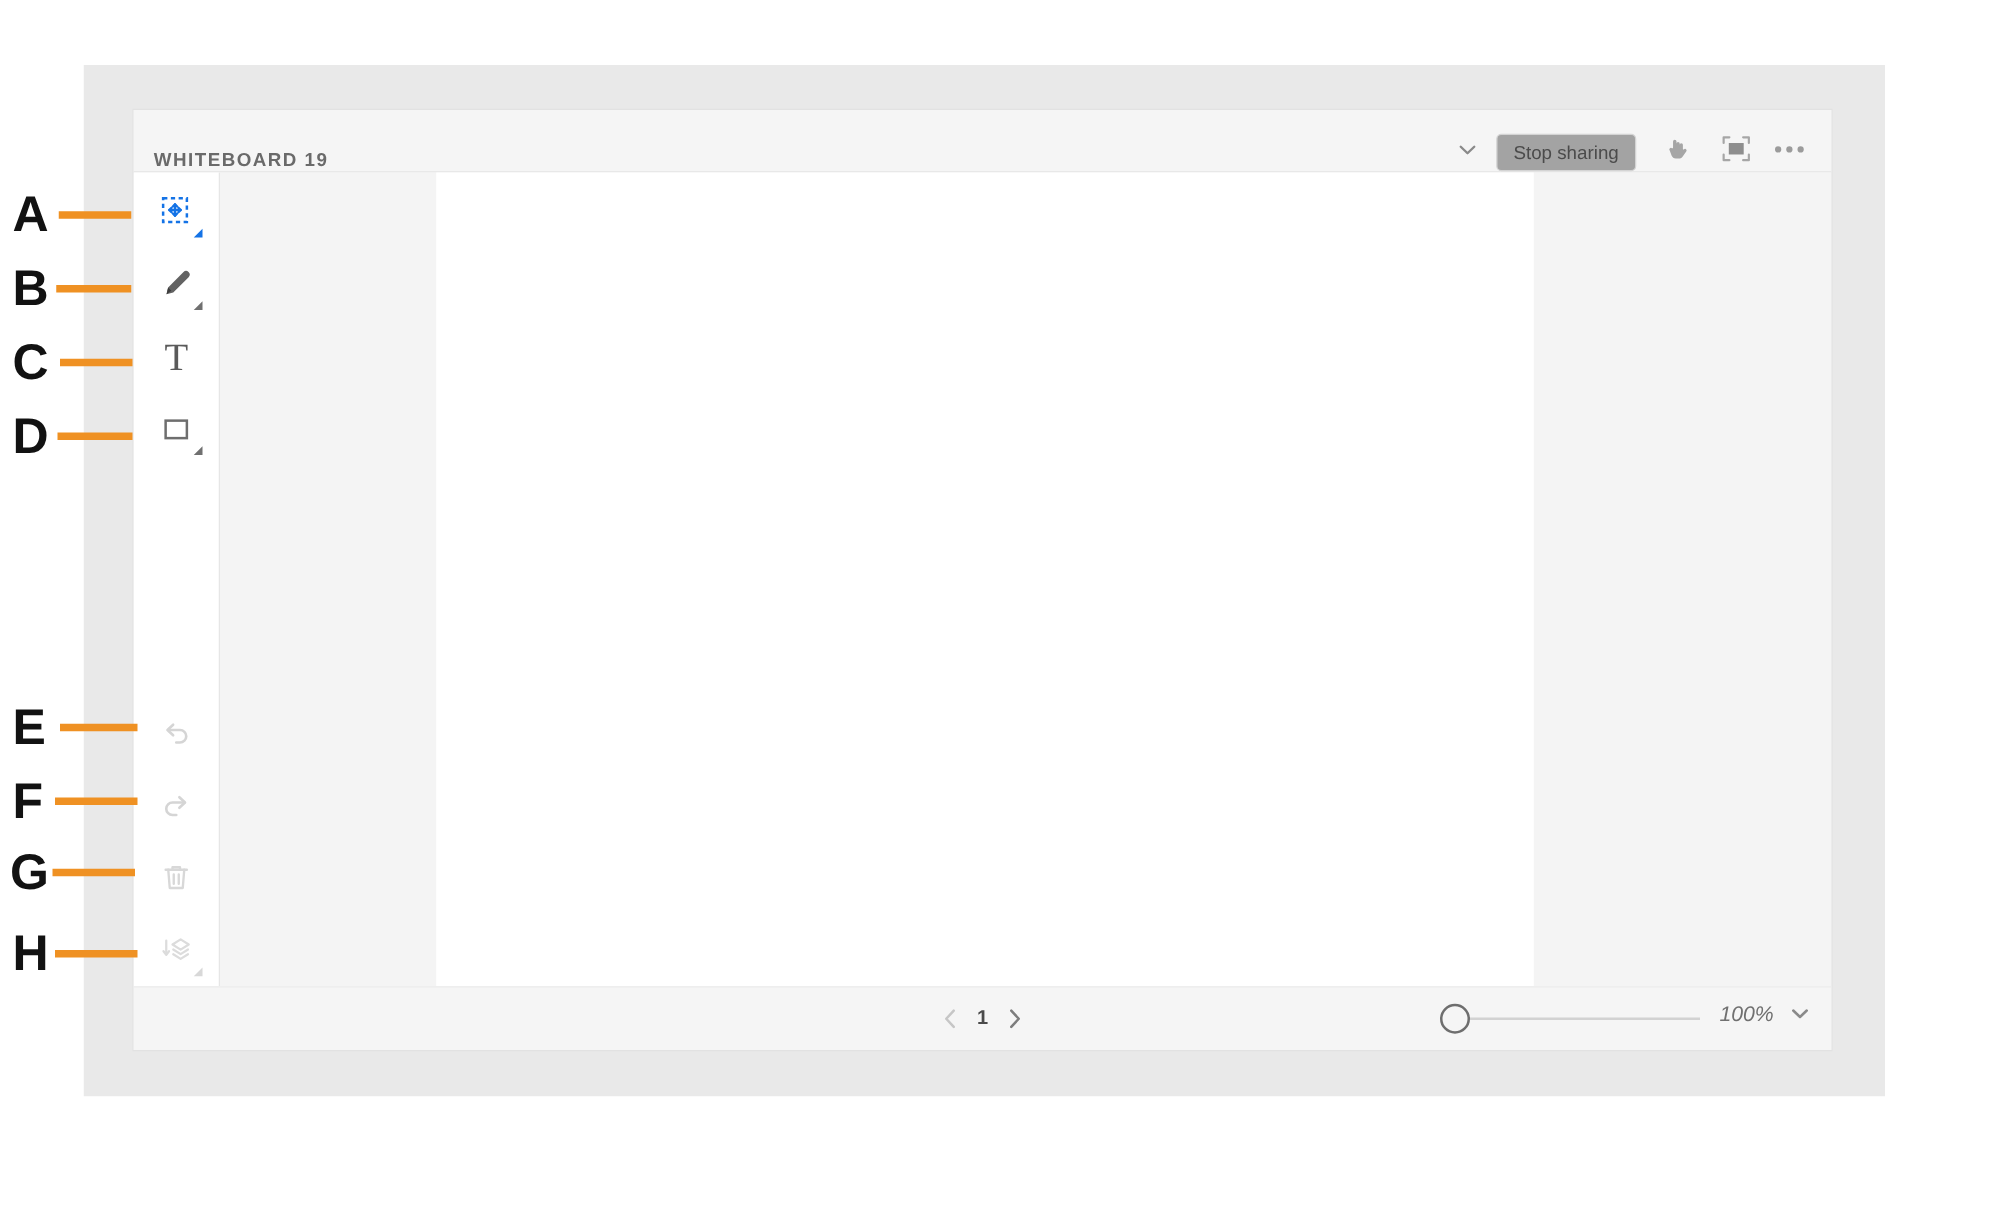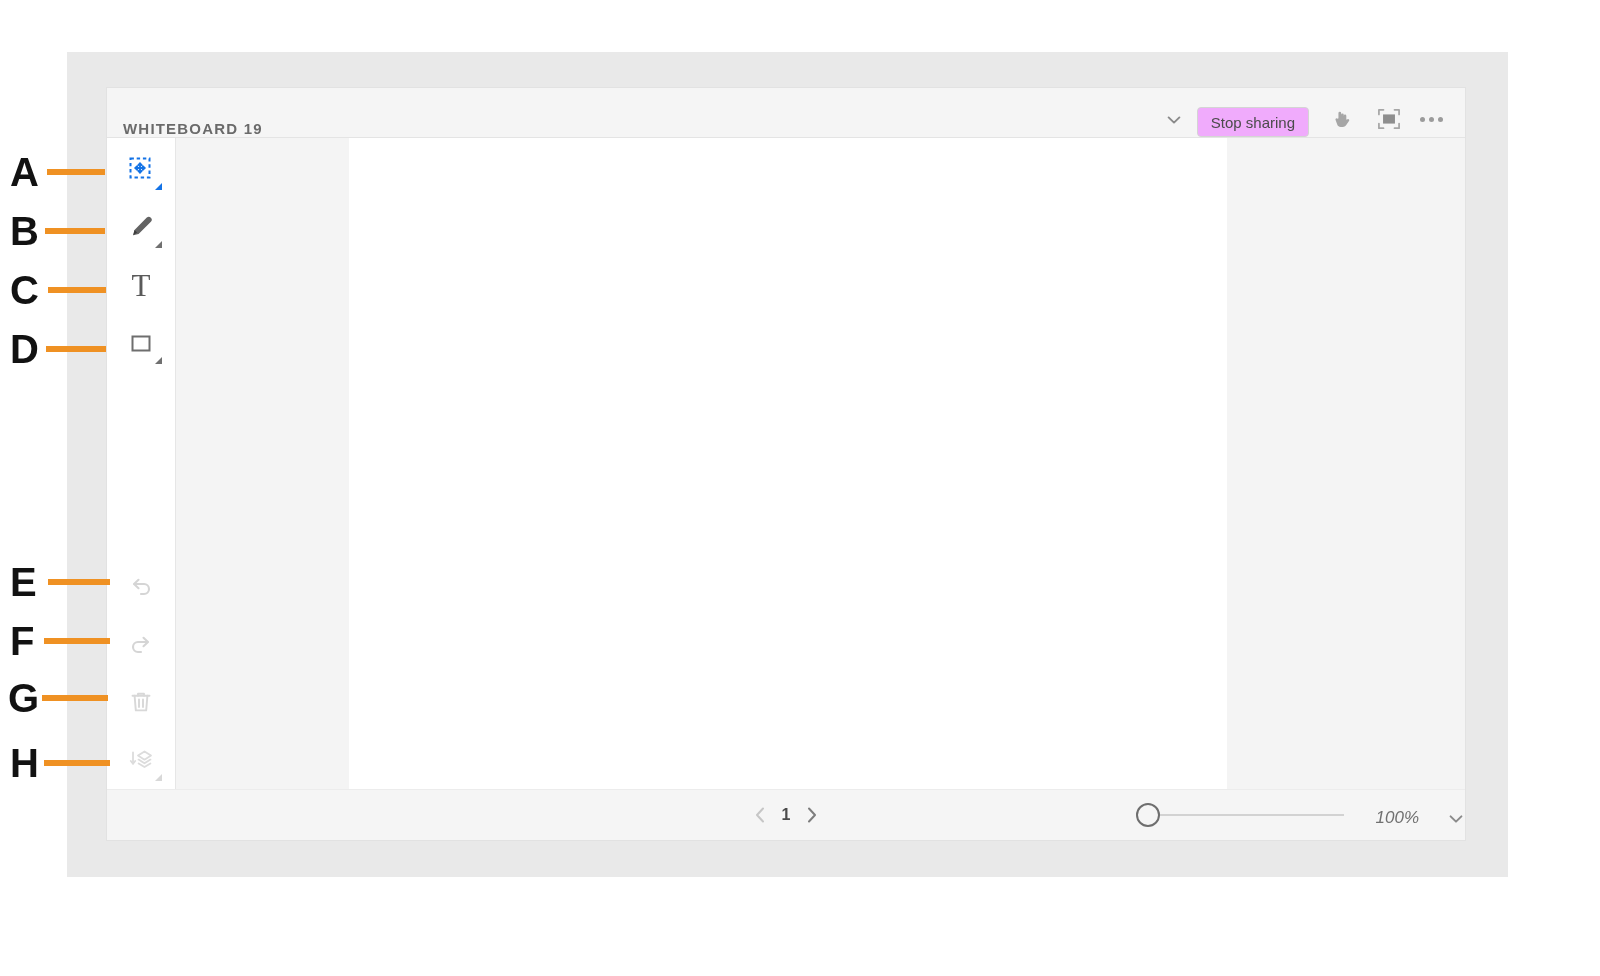--- a/index.html
+++ b/index.html
@@ -70,21 +70,21 @@
   }
   #title-chevron {
     width: 34px; height: 34px;
     margin-right: 6px;
   }
   #stop-sharing-button {
     height: 30px;
     padding: 0 13px;
     border: 1px solid #d4d4d4;
     border-radius: 4px;
-    background: #f0abfc;
+    background: #a3a3a3;
     color: #4b4b4b;
     font-size: 15px;
     font-family: "Liberation Sans", sans-serif;
     cursor: pointer;
     display: flex;
     align-items: center;
     white-space: nowrap;
     margin-top: 20px;
   }
   #pointer-tool-button { width: 40px; height: 36px; margin-left: 12px; }
@@ -185,24 +185,24 @@
     font-size: 16px;
     color: #4a4a4a;
     font-weight: 600;
     min-width: 10px;
     text-align: center;
   }
   .nav-arrow { cursor: pointer; display: flex; align-items: center; }
 
   #zoom-controls {
     position: absolute;
-    right: 0;
-    display: flex;
-    align-items: flex-end;
-    gap: 16px;
+    right: 16px;
+    display: flex;
+    align-items: flex-start;
+    gap: 0px;
   }
   #zoom-slider {
     display: flex;
     align-items: center;
     width: 208px;
     position: relative;
     height: 26px;
   }
   #zoom-handle {
     width: 20px; height: 20px;

